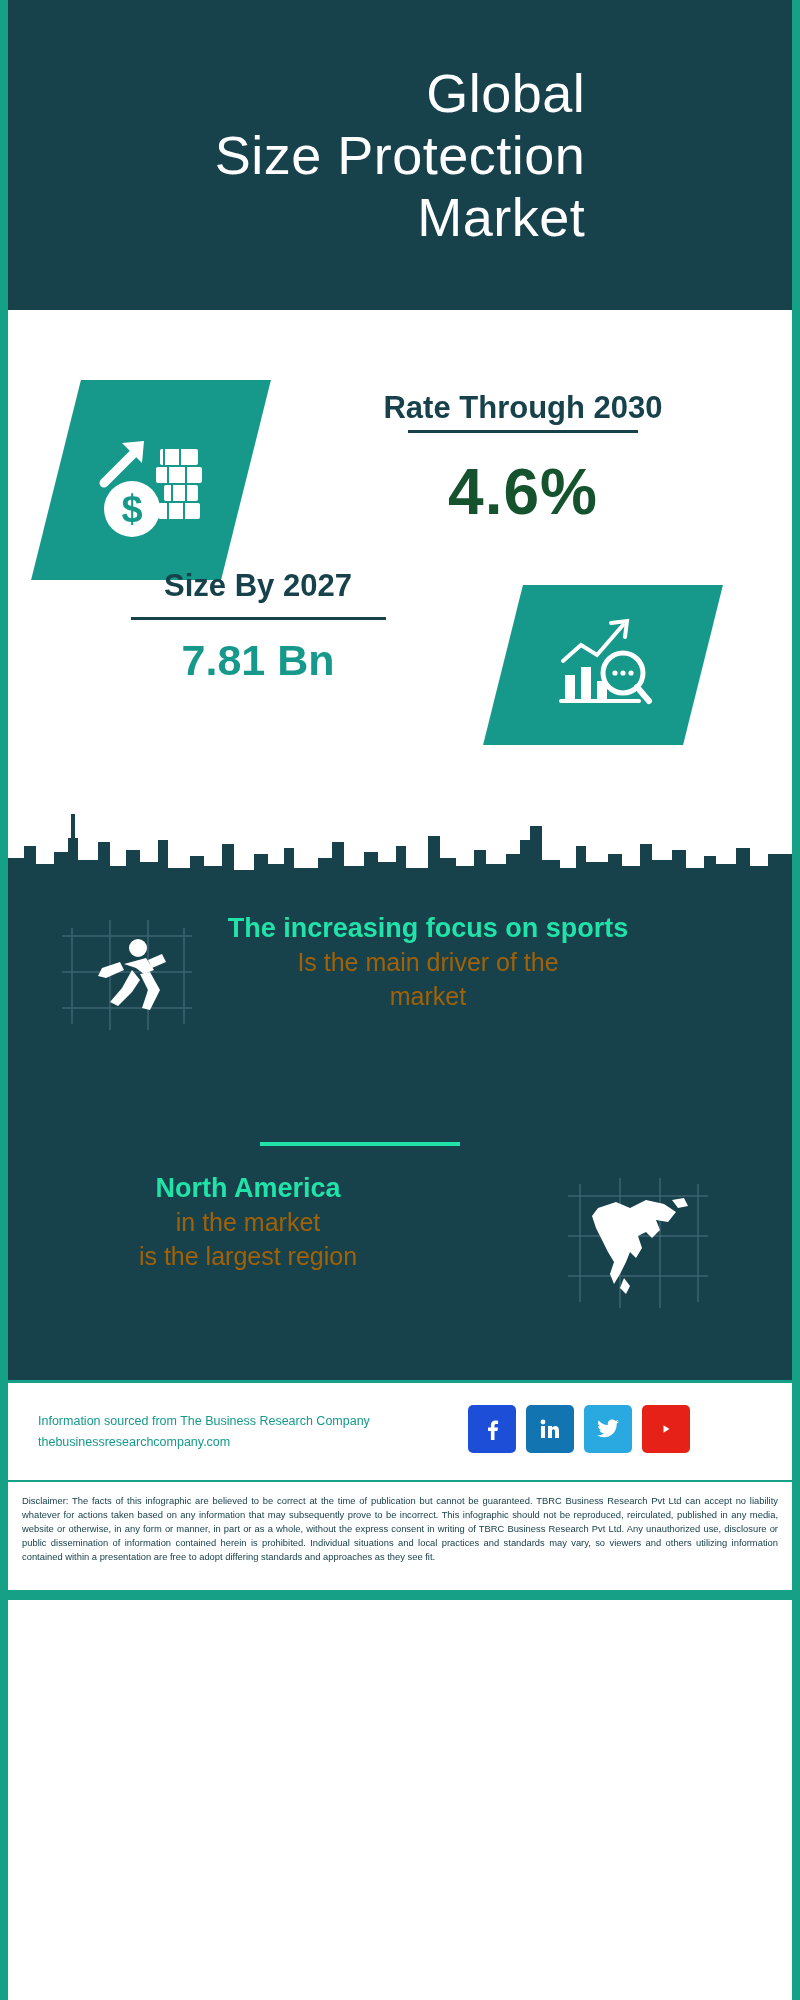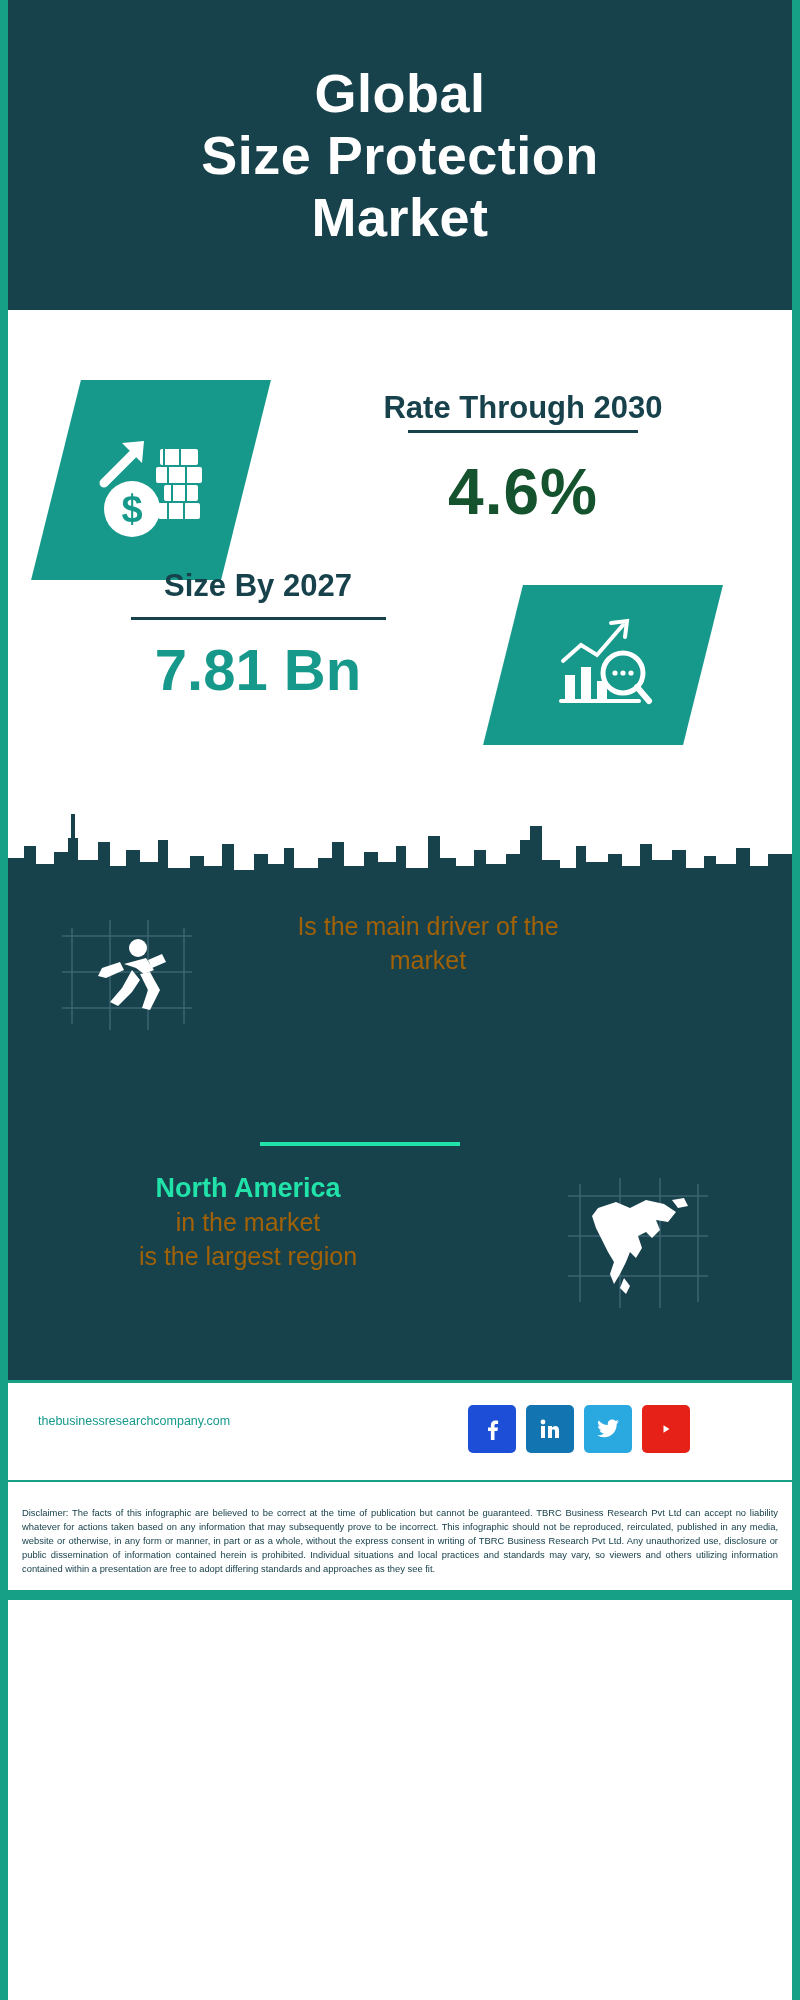--- a/index.html
+++ b/index.html
@@ -30,23 +30,23 @@
     width: 784px;
     height: 310px;
     background: #17414b;
     display: flex;
     align-items: center;
     justify-content: center;
   }
   .header-title {
     color: #ffffff;
     font-size: 54px;
-    font-weight: bold;
+    font-weight: normal;
     line-height: 1.15;
-    text-align: center;
+    text-align: right;
     letter-spacing: 0.5px;
     padding: 0 20px;
   }
   .header-title .l {
     display: block;
   }
 
   
   .white-zone {
     position: absolute;
@@ -132,21 +132,21 @@
     line-height: 1.35;
   }
   .size-underline {
     width: 255px;
     height: 3px;
     background: #17414b;
     margin: 10px auto 0 auto;
   }
   .size-value {
     color: #16998a;
-    font-size: 58px;
+    font-size: 43px;
     font-weight: bold;
     margin-top: 16px;
   }
   .icon-chart {
     left: 495px;
     top: 20px;
     width: 200px;
     height: 160px;
   }
   .icon-chart-inner {
@@ -252,21 +252,21 @@
   .yt { background: #e62117; }
 
   .disclaimer {
     position: absolute;
     left: 0; top: 1480px;
     width: 784px;
     height: 120px;
     background: #ffffff;
     border-top: 2px solid #16a085;
     box-sizing: border-box;
-    padding: 24px 14px 0 14px;
+    padding: 12px 14px 0 14px;
   }
   .disclaimer p {
     margin: 0;
     color: #17414b;
     font-size: 9.4px;
     line-height: 1.5;
     text-align: justify;
   }
   .bottom-bar {
     position: absolute;
@@ -436,20 +436,21 @@
           <circle cx="76" cy="28" r="9"></circle>
           <path d="M62 44 L84 38 L92 50 L82 54 L74 48 Z"></path>
           <path d="M70 50 L60 68 L48 82 L56 86 L70 72 L78 60 Z"></path>
           <path d="M78 54 L86 70 L80 88 L88 90 L98 70 L88 52 Z"></path>
           <path d="M58 42 L40 48 L36 56 L44 58 L62 50 Z"></path>
           <path d="M86 40 L100 34 L104 42 L90 48 Z"></path>
         </g>
       </svg>
     </div>
     <div class="insight-text" style="left:210px; top:0px; width:420px;">
+      <div class="hl">The increasing focus on sports</div>
       <div class="sub">Is the main driver of the</div>
       <div class="sub">market</div>
     </div>
   </div>
 
   <div class="divider"></div>
 
   <div class="insight insight-2">
     <div class="insight-text" style="left:30px; top:0px; width:420px;">
       <div class="hl">North America</div>
@@ -471,20 +472,21 @@
                  L78 54 L70 58 L74 70 L68 80 L62 74 L58 84 L52 96 L46 106 L42 96 L46 84
                  L40 74 L34 62 L28 50 L24 38 Z" fill="#ffffff"></path>
         <path d="M104 22 L116 20 L120 28 L110 30 Z" fill="#ffffff"></path>
         <path d="M56 100 L62 108 L58 116 L52 110 Z" fill="#ffffff"></path>
       </svg>
     </div>
   </div>
 
   <div class="footer">
     <div class="footer-text">
+      <div>Information sourced from The Business Research Company</div>
       <div>thebusinessresearchcompany.com</div>
     </div>
     <div class="social-row">
       <div class="social fb">
         <svg width="22" height="22" viewBox="0 0 22 22" aria-hidden="true">
           <path d="M13.5 22 V13 H16.4 L17 9.6 H13.5 V7.6 C13.5 6.6 13.9 5.9 15.4 5.9 H17.1 V2.8 C16.7 2.75 15.6 2.6 14.4 2.6 C11.7 2.6 9.9 4.2 9.9 7.2 V9.6 H7 V13 H9.9 V22 Z" fill="#ffffff"></path>
         </svg>
       </div>
       <div class="social li">
         <svg width="24" height="24" viewBox="0 0 24 24" aria-hidden="true">

